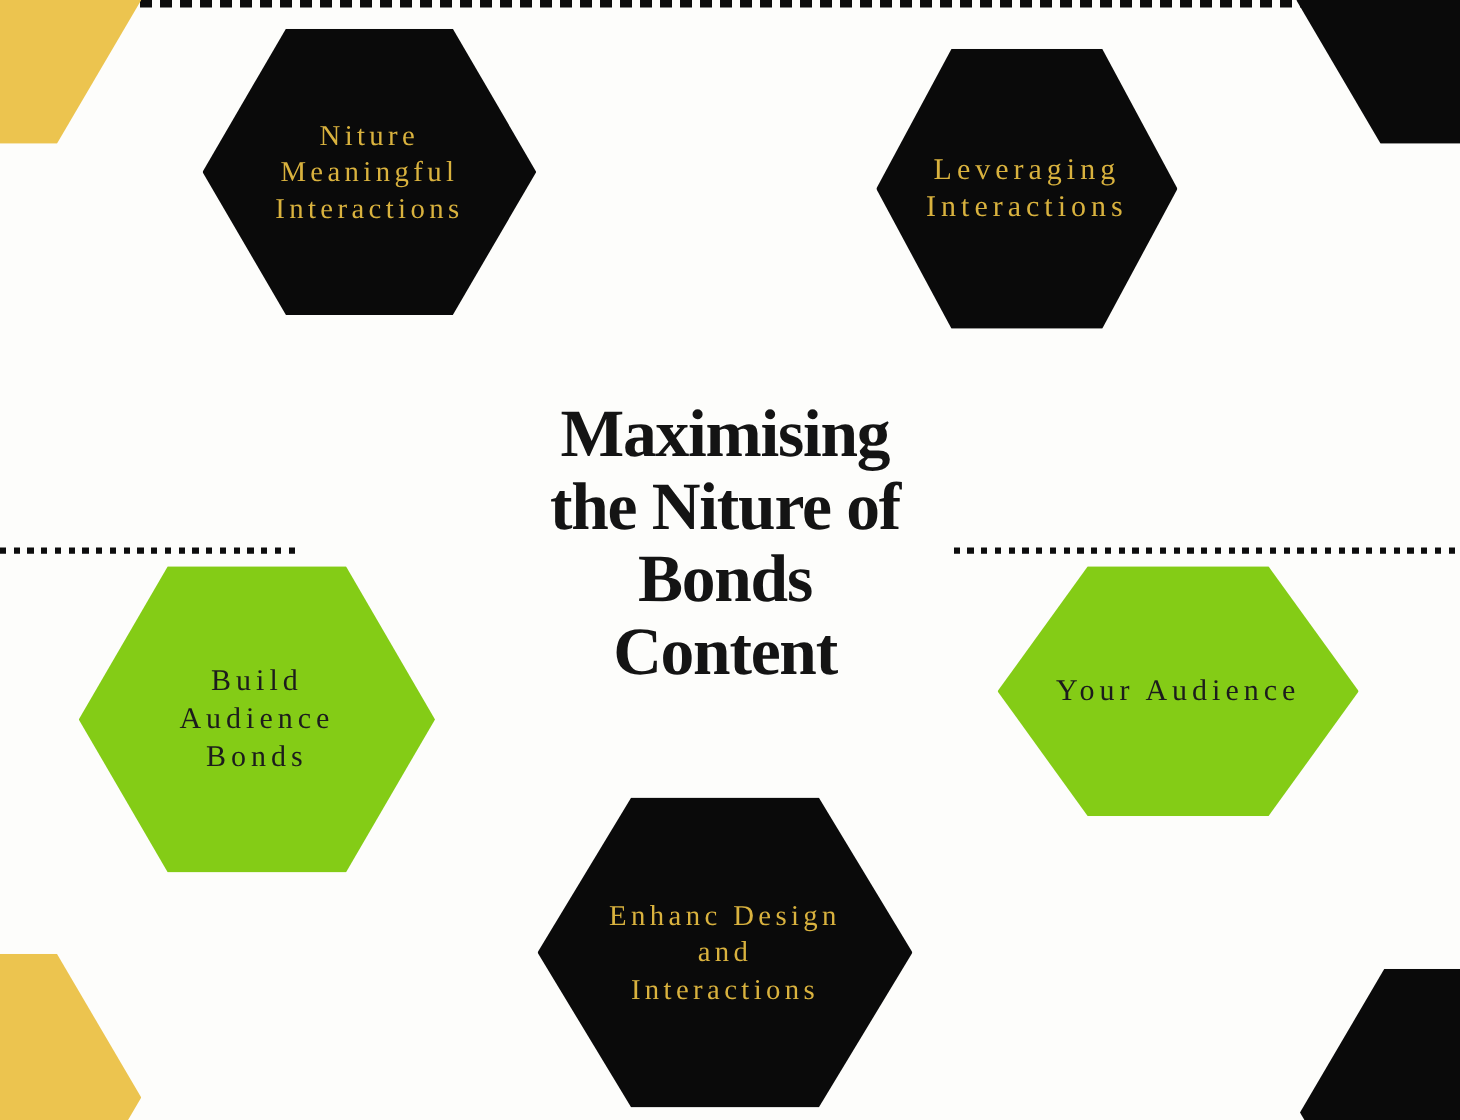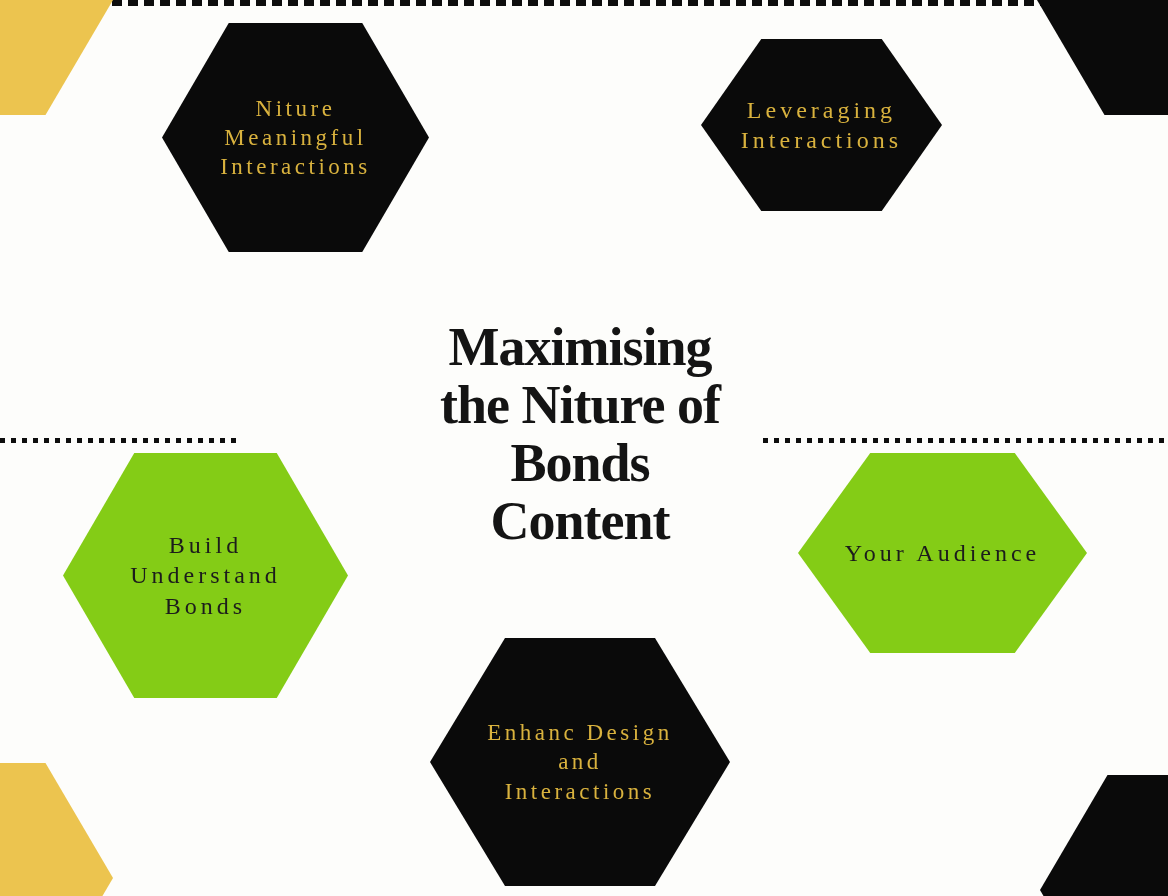--- a/index.html
+++ b/index.html
@@ -52,21 +52,21 @@
     font-family: Liberation Serif, serif;
     font-weight: bold;
     font-size: 54px; line-height: 58px;
     letter-spacing: -1px;
     color: #141414;
   }
   .main-title span { display: block; }
 
   
   #hex-nurture    { left: 162px;  top: 23px;   width: 267px; height: 229px; }
-  #hex-leveraging { left: 701px;  top: 39px;   width: 241px; height: 172px; }
+  #hex-leveraging { left: 701px;  top: 39px;   width: 241px; height: 224px; }
   #hex-build      { left: 63px;   top: 453px;  width: 285px; height: 245px; }
   #hex-understand { left: 798px;  top: 453px;  width: 289px; height: 200px; }
   #hex-enhance    { left: 430px;  top: 638px;  width: 300px; height: 248px; }
 
   
   #corner-tl { left: -157px; top: -115px; width: 270px; height: 230px; }
   #corner-tr { left: 1037px; top: -115px; width: 270px; height: 230px; }
   #corner-bl { left: -157px; top: 763px;  width: 270px; height: 230px; }
   #corner-br { left: 1040px; top: 775px;  width: 270px; height: 230px; }
 </style>
@@ -94,21 +94,21 @@
 <div id="hex-leveraging" class="hex node black">
   <div class="label label-md">
     <span>Leveraging</span>
     <span>Interactions</span>
   </div>
 </div>
 
 <div id="hex-build" class="hex node yellow">
   <div class="label label-md">
     <span>Build</span>
-    <span>Understand</span>
+    <span>Audience</span>
     <span>Bonds</span>
   </div>
 </div>
 
 <div id="hex-understand" class="hex node yellow">
   <div class="label label-md">
     <span>Your Audience</span>
   </div>
 </div>
 

